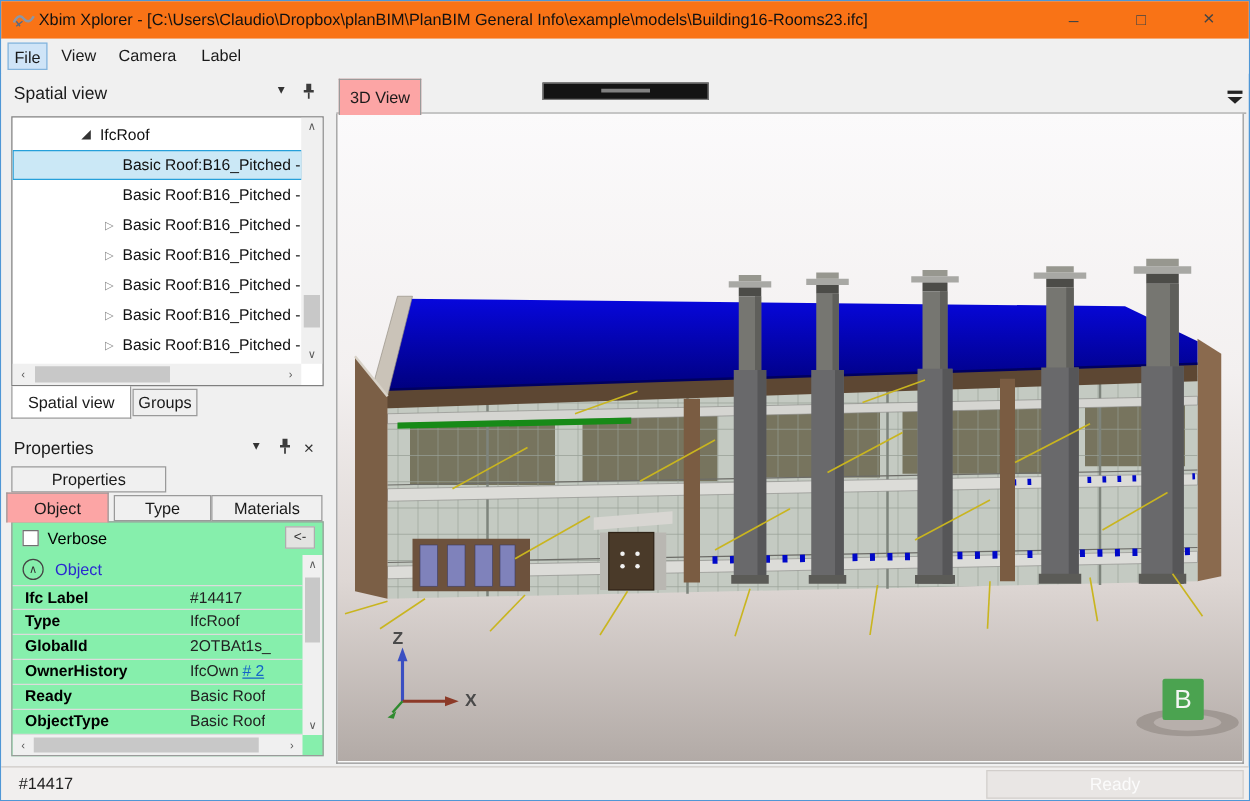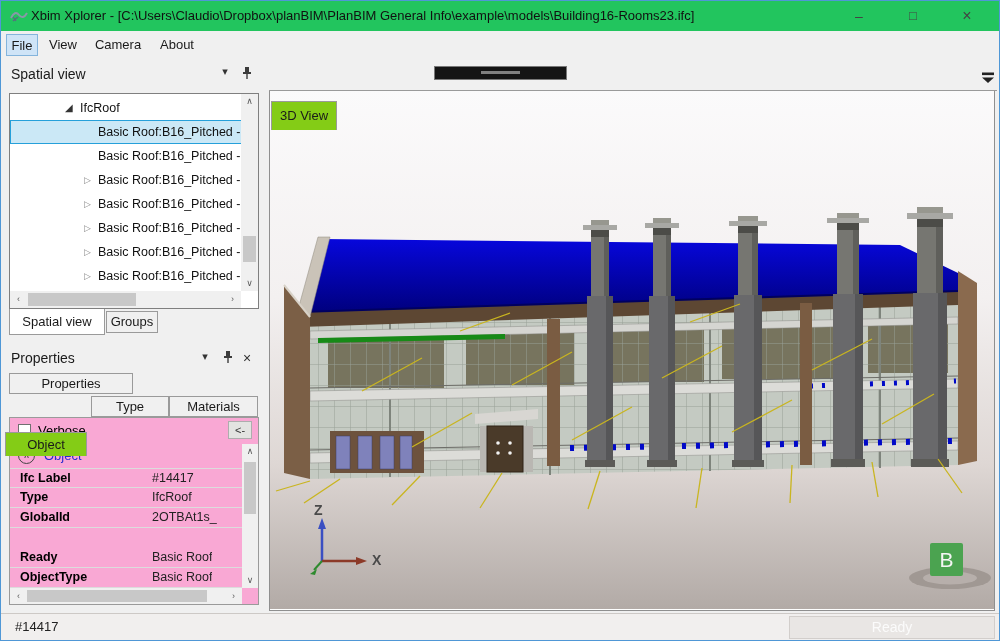--- a/index.html
+++ b/index.html
@@ -2,21 +2,21 @@
 <html><head>
 <meta charset="utf-8">
 <style>
   * { box-sizing: border-box; margin: 0; padding: 0; }
   html,body { width:1000px; height:641px; }
   body { font-family:"Liberation Sans", sans-serif; background:#fff; position:relative; overflow:hidden; }
   .app { position:absolute; inset:0; border:1px solid #4f97d6; background:#f0f0f0; }
   .abs { position:absolute; }
 
   
-  .titlebar { position:absolute; left:0; top:0; width:100%; height:30px; background:#22c55e; }
+  .titlebar { position:absolute; left:0; top:0; width:100%; height:30px; background:#f97316; }
   .title-text { position:absolute; left:30px; top:0; line-height:30px; font-size:13px; color:#111; white-space:nowrap; }
   .tbtn { position:absolute; top:0; width:46px; height:30px; text-align:center; line-height:30px; font-size:14px; color:#444; cursor:default; }
 
   
   .menubar { position:absolute; left:0; top:30px; width:100%; height:28px; background:#f0f0f0; }
   .menu-item { position:absolute; top:3px; height:22px; line-height:22px; text-align:center; font-size:13px; color:#1a1a1a; }
   .menu-item.hl { background:#cfe4f7; border:1px solid #84b4dc; }
   .float-widget { position:absolute; left:433px; top:35px; width:133px; height:14px; background:#141414; border:1px solid #787878; }
   .float-widget .bar { position:absolute; left:46px; top:4px; width:39px; height:3px; background:#808080; }
 
@@ -32,23 +32,23 @@
   .tw-exp.root { font-size:10px; color:#333; }
 
   .vscroll { position:absolute; right:0; top:0; width:17px; background:#f0f0f0; }
   .hscroll { position:absolute; left:0; bottom:0; height:17px; background:#f0f0f0; }
   .sb-btn { position:absolute; width:17px; height:15px; text-align:center; line-height:15px; font-size:9px; color:#5a5a5a; }
   .sb-thumb { position:absolute; background:#c8c8c8; }
 
   .tab { position:absolute; font-size:13px; color:#1a1a1a; text-align:center; }
   .tab.active { background:#fff; border:1px solid #9a9a9a; border-top:none; z-index:2; }
   .tab.idle { background:#f0f0f0; border:1px solid #9a9a9a; }
-  .tab.top-active { background:#84cc16; border:1px solid #9a9a9a; border-bottom:none; z-index:2;margin-top:38px; }
-
-  .propbox { position:absolute; left:8px; top:358px; width:250px; height:188px; background:#f9a8d4; border:1px solid #9a9a9a; overflow:hidden; }
+  .tab.top-active { background:#fca5a5; border:1px solid #9a9a9a; border-bottom:none; z-index:2; }
+
+  .propbox { position:absolute; left:8px; top:358px; width:250px; height:188px; background:#86efac; border:1px solid #9a9a9a; overflow:hidden; }
   .checkbox { position:absolute; left:8px; top:6px; width:13px; height:13px; border:1px solid #707070; background:#fff; }
   .btn-small { position:absolute; right:6px; top:3px; width:24px; height:18px; background:#e3e3e1; border:1px solid #adadad; font-size:11px; line-height:16px; text-align:center; color:#333; }
   .section-circle { position:absolute; left:8px; top:3px; width:17px; height:17px; border:1.5px solid #444; border-radius:50%; font-size:9px; line-height:15px; text-align:center; color:#333; }
   .section-title { position:absolute; left:34px; top:4px; font-size:13px; color:#2a2ad0; }
   .prop-row { position:absolute; left:0; width:232px; height:20px; border-bottom:1px solid #dcdcdc; }
   .prop-key { position:absolute; left:10px; top:0; line-height:19px; font-size:12.5px; font-weight:bold; color:#000; white-space:nowrap; }
   .prop-val { position:absolute; left:142px; top:0; width:88px; line-height:19px; font-size:12.5px; color:#222; white-space:nowrap; overflow:hidden; display:flex; }
   .prop-val .v { white-space:nowrap; overflow:hidden; flex:0 1 auto; }
   .link { color:#1464c8; text-decoration:underline; margin-left:3px; flex:0 0 auto; }
 
@@ -78,21 +78,21 @@
     <div class="title-text">Xbim Xplorer - [C:\Users\Claudio\Dropbox\planBIM\PlanBIM General Info\example\models\Building16-Rooms23.ifc]</div>
     <div class="tbtn" style="left:835px">–</div>
     <div class="tbtn" style="left:889px;font-size:13px">□</div>
     <div class="tbtn" style="left:943px;font-size:16px">×</div>
   </div>
 
   <div class="menubar">
     <div class="menu-item hl" style="left:5px;width:32px">File</div>
     <div class="menu-item" style="left:42px;width:40px">View</div>
     <div class="menu-item" style="left:86px;width:62px">Camera</div>
-    <div class="menu-item" style="left:152px;width:48px">About</div>
+    <div class="menu-item" style="left:152px;width:48px">Label</div>
     <div class="float-widget">
         <div class="bar"></div>
       </div>
   </div>
 
   <div class="left">
 
     <div class="abs" style="left:0;top:4px;width:266px;height:26px">
       <span class="abs panel-header-text" style="left:10px;top:3px">Spatial view</span>
       <span class="hdr-ico" style="left:216px">▾</span>
@@ -184,20 +184,27 @@
       <div class="prop-row" style="top:70px">
         <span class="prop-key">Type</span>
         <span class="prop-val">
             <span class="v">IfcRoof</span>
           </span>
       </div>
       <div class="prop-row" style="top:90px">
         <span class="prop-key">GlobalId</span>
         <span class="prop-val">
             <span class="v">2OTBAt1s_</span>
+          </span>
+      </div>
+      <div class="prop-row" style="top:110px">
+        <span class="prop-key">OwnerHistory</span>
+        <span class="prop-val">
+            <span class="v" style="max-width:42px">IfcOwn</span>
+            <span class="link"># 2</span>
           </span>
       </div>
       <div class="prop-row" style="top:130px">
         <span class="prop-key">Ready</span>
         <span class="prop-val">
             <span class="v">Basic Roof</span>
           </span>
       </div>
       <div class="prop-row" style="top:150px">
         <span class="prop-key">ObjectType</span>

